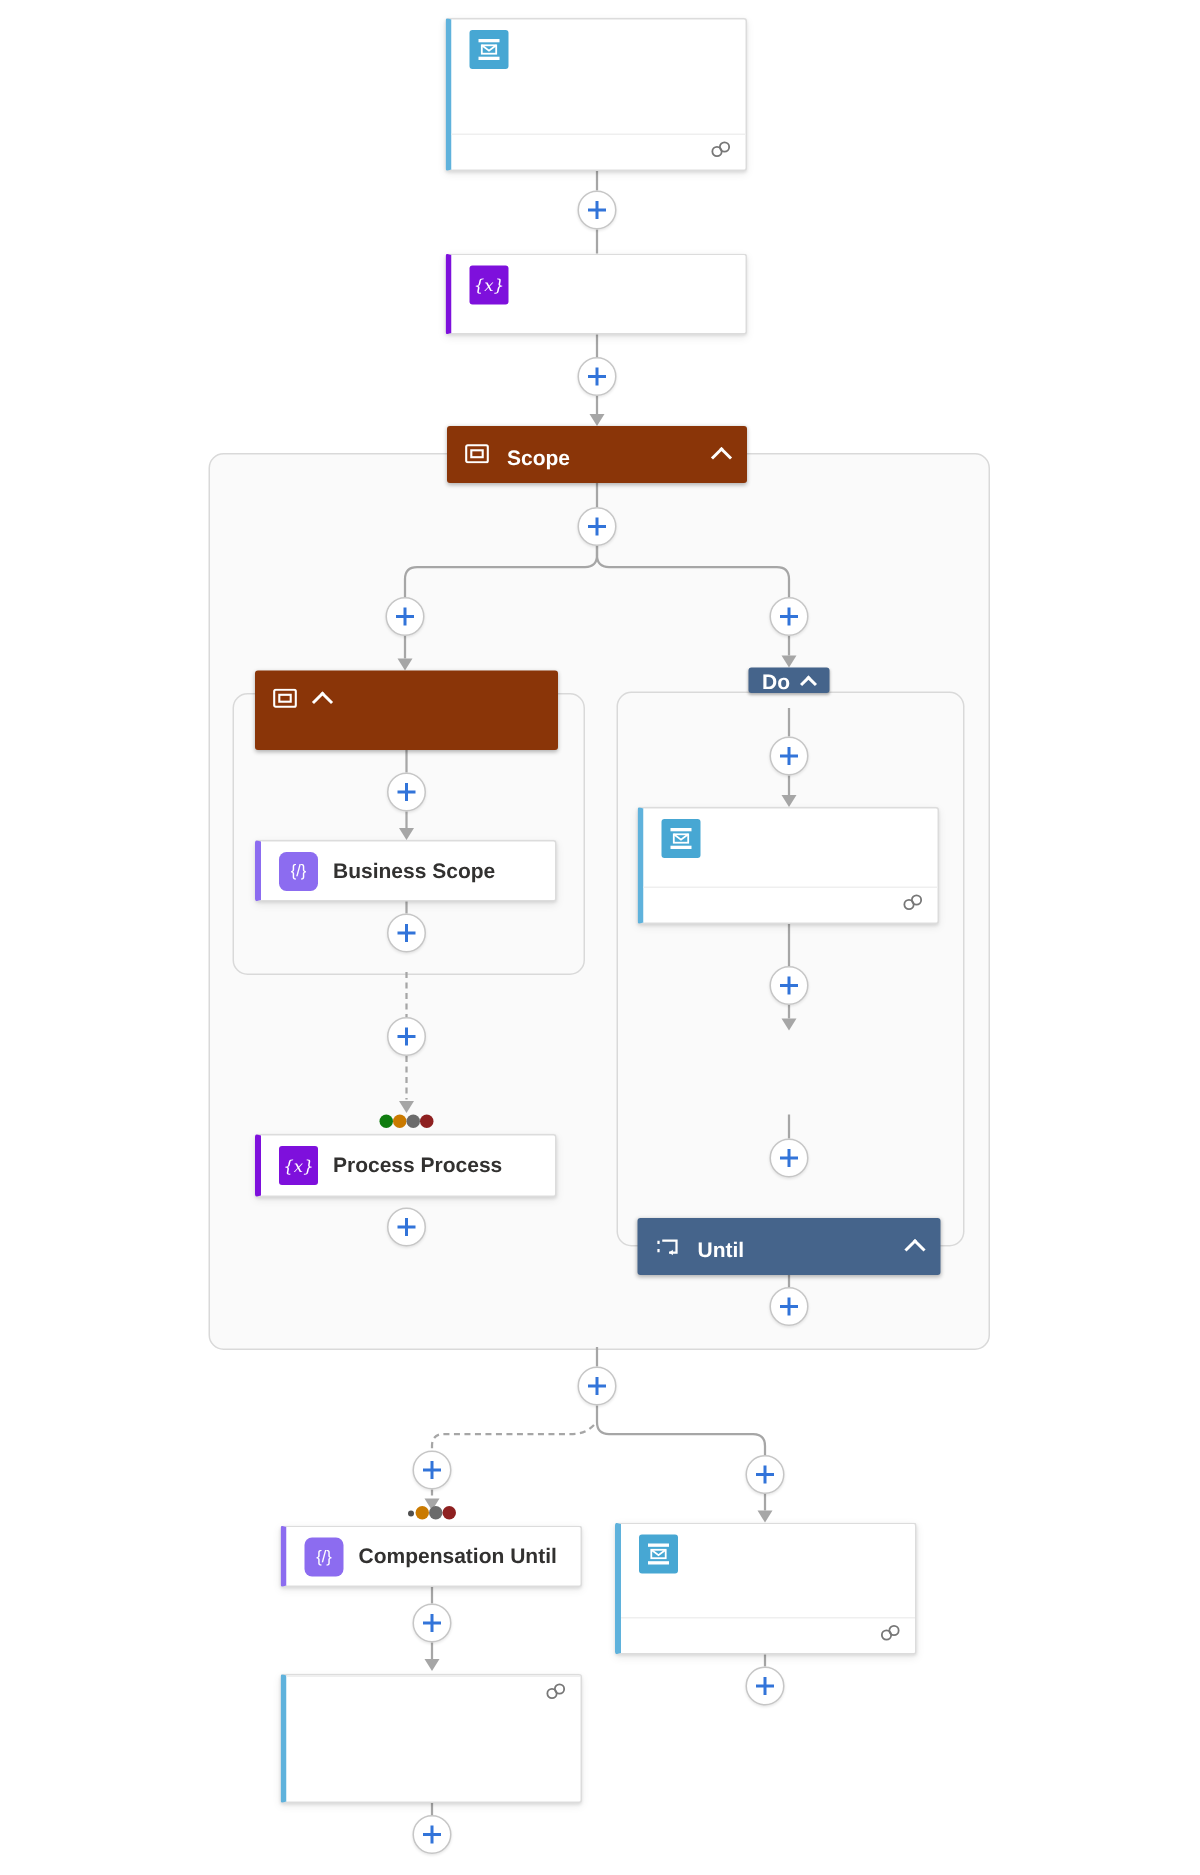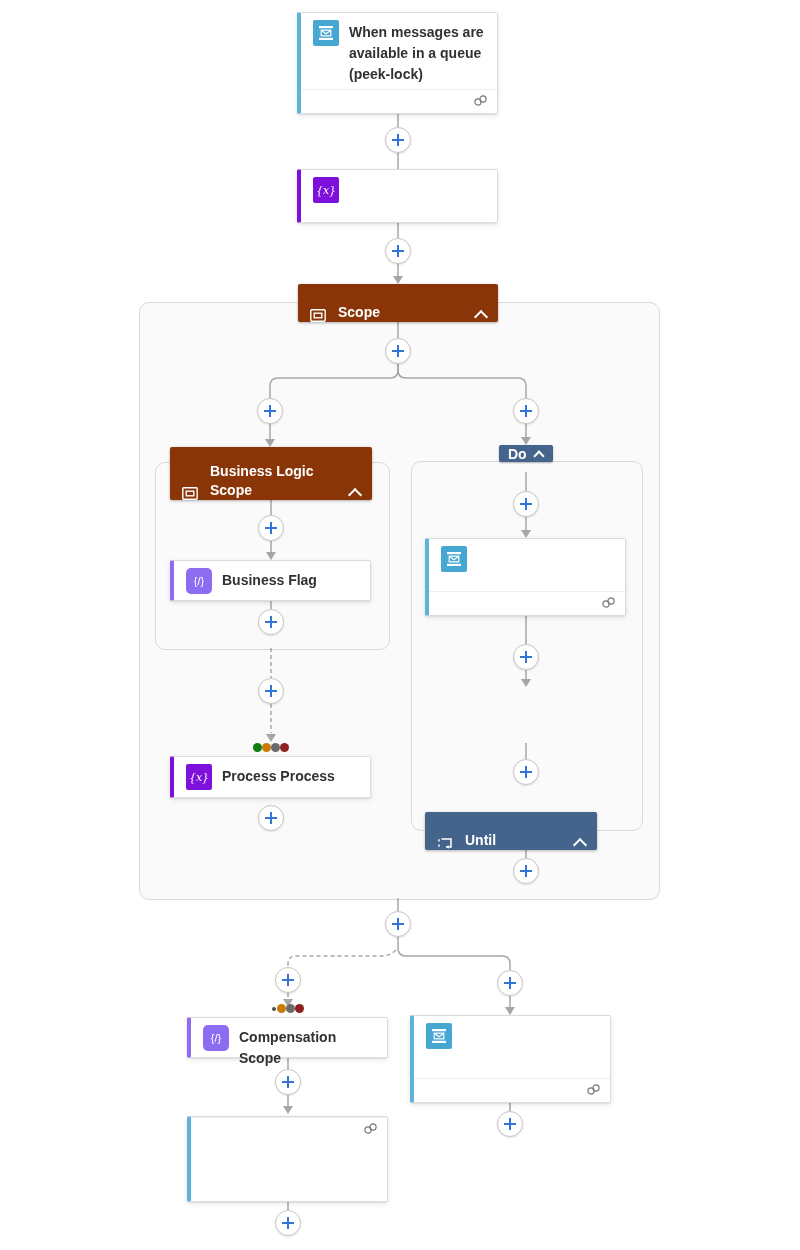--- a/index.html
+++ b/index.html
@@ -30,21 +30,21 @@
         align-items:center;justify-content:center;color:#fff;}
   .icon.sb-bg{background:var(--service-bus-icon,#47A7D3);}
   .icon.var-bg{background:var(--variables-icon,#7E10DC);font-family:"DejaVu Serif",serif;
                font-style:italic;font-size:11px;}
   .icon.code-bg{background:var(--code-icon,#8C6CF0);border-radius:5px;font-size:11px;}
   .icon.wait-bg{background:var(--wait-icon,#2C6EE5);}
   .card-footer{height:23px;border-top:1px solid #EFEFEF;display:flex;align-items:center;
                justify-content:flex-end;padding-right:9px;}
 
   
-  .hdr{position:absolute;display:flex;align-items:flex-end;gap:12px;padding:0 12px;box-sizing:border-box;
+  .hdr{position:absolute;display:flex;align-items:flex-start;gap:12px;padding:12px 12px;box-sizing:border-box;
        border-radius:2px;box-shadow:0 1px 3px rgba(0,0,0,.3);cursor:pointer;color:#fff;}
   .hdr .hdr-title{flex:1;font-size:14px;font-weight:600;line-height:19px;}
   .hdr.brown{background:var(--scope-header,#8A3508);}
   .hdr.blue{background:var(--loop-header,#45648B);}
   .chev{width:8px;height:8px;border-left:2px solid #fff;border-top:2px solid #fff;
         transform:rotate(45deg);margin-top:4px;cursor:pointer;flex:0 0 auto;}
   .chev.sm{width:6px;height:6px;}
 
   
   .do-badge{position:absolute;display:flex;align-items:center;gap:8px;padding:0 9px;box-sizing:border-box;
@@ -124,21 +124,20 @@
   <div class="card sb" style="left:297px;top:12px;height:102px">
     <div class="card-main">
       <span class="icon sb-bg">
         <svg width="16" height="16" viewBox="0 0 16 16" fill="none">
           <rect x="1" y="1" width="14" height="2.2" fill="#fff"></rect>
           <rect x="1" y="12.8" width="14" height="2.2" fill="#fff"></rect>
           <rect x="3.2" y="5.2" width="9.6" height="5.6" stroke="#fff" stroke-width="1.2"></rect>
           <path d="M3.2 5.2 L8 8.8 L12.8 5.2" stroke="#fff" stroke-width="1.2"></path>
         </svg>
       </span>
-      <span class="card-title">When messages are available in a queue (peek-lock)</span>
     </div>
     <div class="card-footer">
       <span>
         <svg width="15" height="13" viewBox="0 0 15 13" fill="none" stroke="#777" stroke-width="1.2">
           <circle cx="5" cy="8" r="3.1"></circle>
             <circle cx="10" cy="5" r="3.1"></circle>
         </svg>
       </span>
     </div>
   </div>
@@ -160,28 +159,27 @@
     <span class="chev"></span>
   </div>
 
   <div class="hdr brown" style="left:170px;top:447px;width:202px;height:53px">
     <span style="display:flex">
       <svg width="16" height="13" viewBox="0 0 16 13" fill="none" stroke="#fff" stroke-width="1.4">
         <rect x="0.8" y="0.8" width="14.4" height="11.4" rx="1"></rect>
         <rect x="4.2" y="4.2" width="7.6" height="4.6"></rect>
       </svg>
     </span>
-    <span class="hdr-title">Business Logic Scope</span>
     <span class="chev"></span>
   </div>
 
   <div class="card code" style="left:170px;top:560px;height:41px">
     <div class="card-main">
       <span class="icon code-bg">{/}</span>
-      <span class="card-title">Business Flag</span>
+      <span class="card-title">Business Scope</span>
     </div>
   </div>
 
   <div class="card var" style="left:170px;top:756px;height:42px">
     <div class="card-main">
       <span class="icon var-bg">{x}</span>
       <span class="card-title">Process Process</span>
     </div>
   </div>
 
@@ -205,37 +203,37 @@
       <span>
         <svg width="15" height="13" viewBox="0 0 15 13" fill="none" stroke="#777" stroke-width="1.2">
           <circle cx="5" cy="8" r="3.1"></circle>
             <circle cx="10" cy="5" r="3.1"></circle>
         </svg>
       </span>
     </div>
   </div>
 
 
-  <div class="hdr blue" style="left:425px;top:812px;width:172px;height:38px">
+  <div class="hdr blue" style="left:425px;top:812px;width:202px;height:38px">
     <span style="display:flex">
       <svg width="16" height="14" viewBox="0 0 16 14" fill="none" stroke="#fff" stroke-width="1.5">
         <path d="M4.5 3 H14 V11 H9"></path>
         <path d="M2 3.2 V5.4"></path>
           <path d="M2 8.6 V10.8"></path>
         <path d="M9 11 L11.6 9.2 V12.8 Z" fill="#fff" stroke="none"></path>
       </svg>
     </span>
     <span class="hdr-title">Until</span>
     <span class="chev"></span>
   </div>
 
   <div class="card code" style="left:187px;top:1017px;height:41px">
     <div class="card-main">
       <span class="icon code-bg">{/}</span>
-      <span class="card-title">Compensation Scope</span>
+      <span class="card-title">Compensation Until</span>
     </div>
   </div>
 
   <div class="card sb" style="left:410px;top:1015px;height:88px">
     <div class="card-main">
       <span class="icon sb-bg">
         <svg width="16" height="16" viewBox="0 0 16 16" fill="none">
           <rect x="1" y="1" width="14" height="2.2" fill="#fff"></rect>
           <rect x="1" y="12.8" width="14" height="2.2" fill="#fff"></rect>
           <rect x="3.2" y="5.2" width="9.6" height="5.6" stroke="#fff" stroke-width="1.2"></rect>

